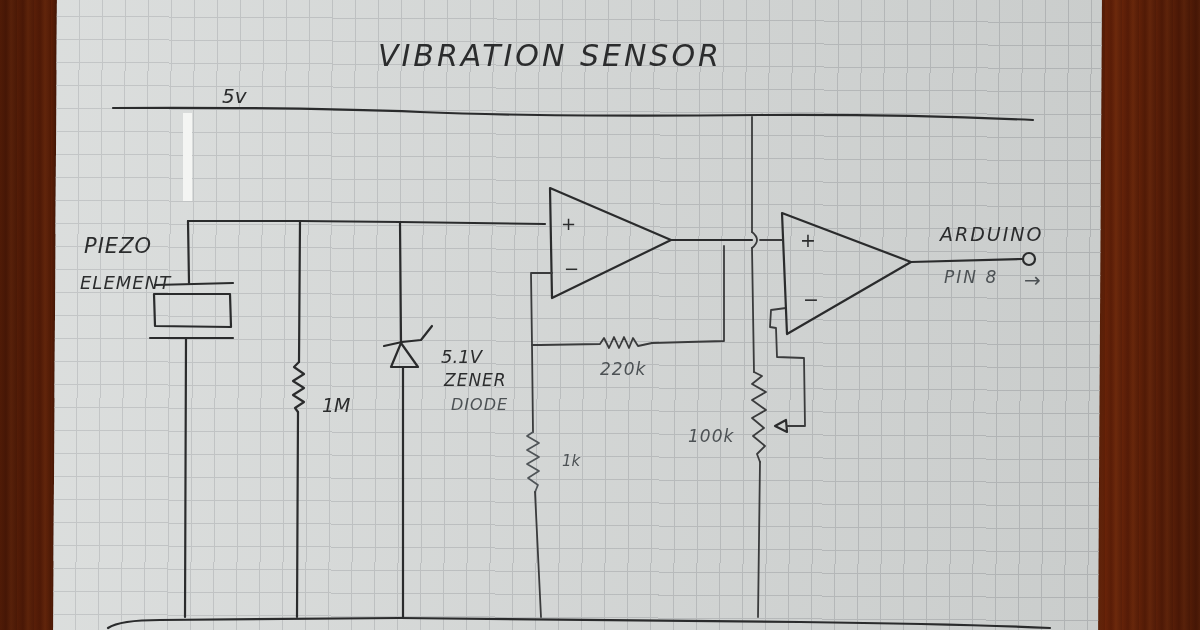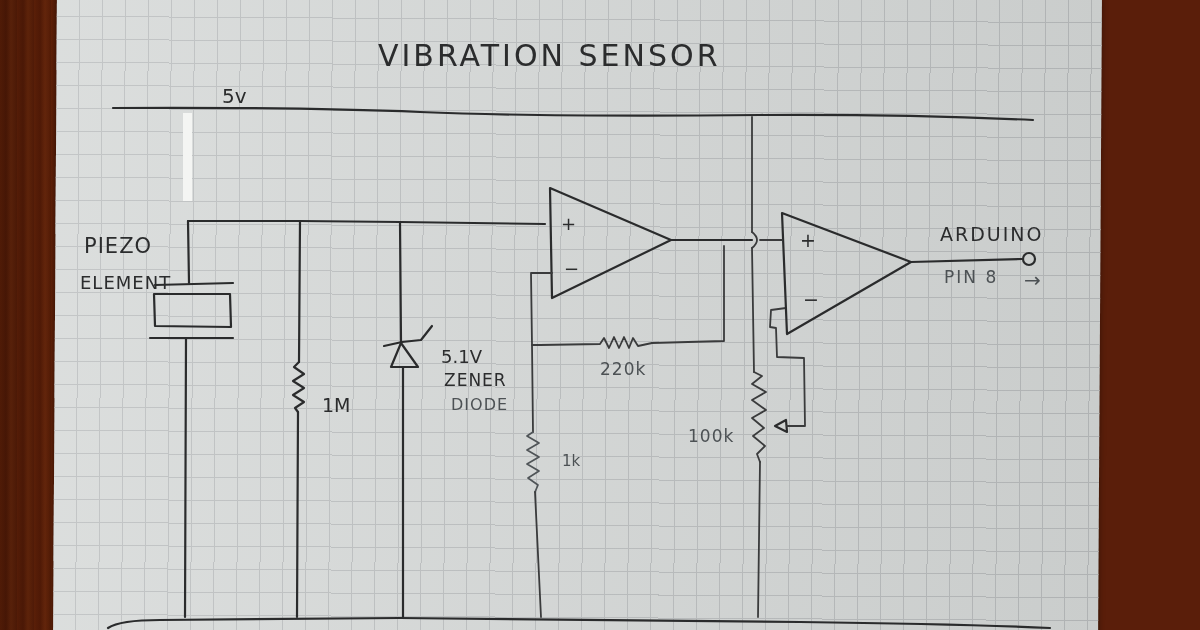--- a/index.html
+++ b/index.html
@@ -1,21 +1,21 @@
 <!DOCTYPE html>
 <html><head>
 <meta charset="utf-8">
 <style>
   html, body { margin: 0; padding: 0; }
   body {
     width: 1200px; height: 630px; overflow: hidden;
     background: #5a1e0a;
     font-family: "DejaVu Sans", sans-serif;
   }
-  .stage { position: relative; width: 1100px; height: 630px; }
+  .stage { position: relative; width: 1200px; height: 630px; font-style: italic; }
   .table-bg {
     position: absolute; inset: 0;
     background:
       linear-gradient(90deg, rgba(0,0,0,0.25), rgba(0,0,0,0) 8%, rgba(0,0,0,0) 92%, rgba(0,0,0,0.25)),
       repeating-linear-gradient(90deg, #6a2409 0px, #5b1d07 6px, #702a0c 11px, #5e1f08 17px);
   }
   .paper {
     position: absolute;
     left: 55px; top: -5px; width: 1045px; height: 645px;
     transform: rotate(0.35deg);

